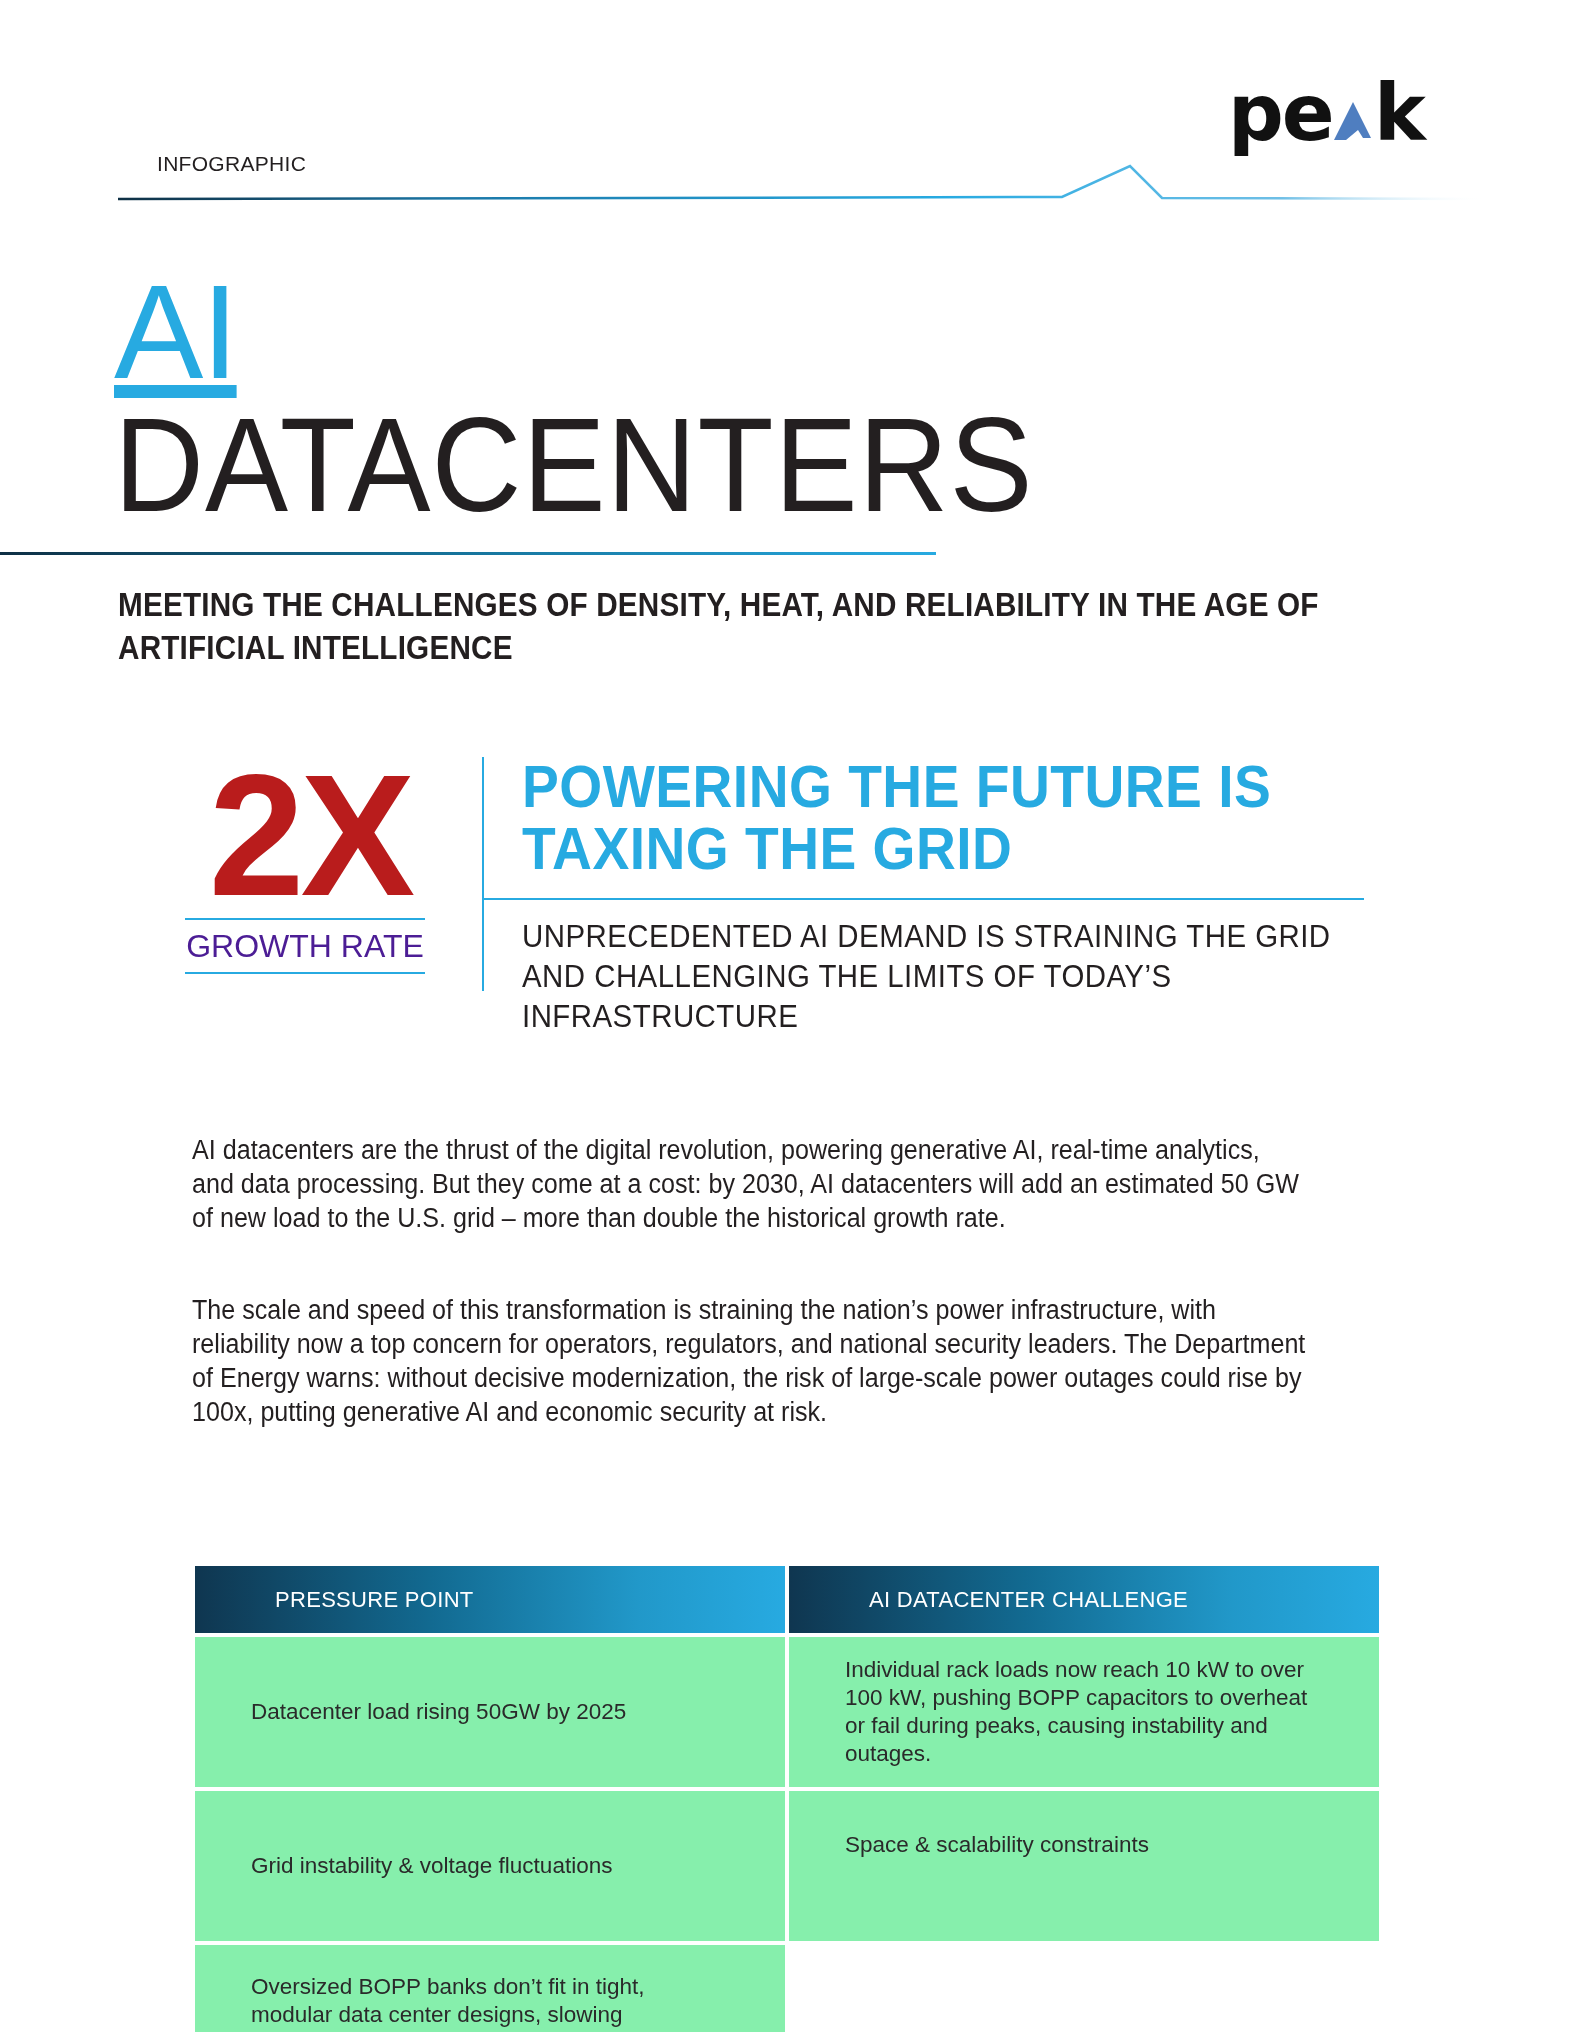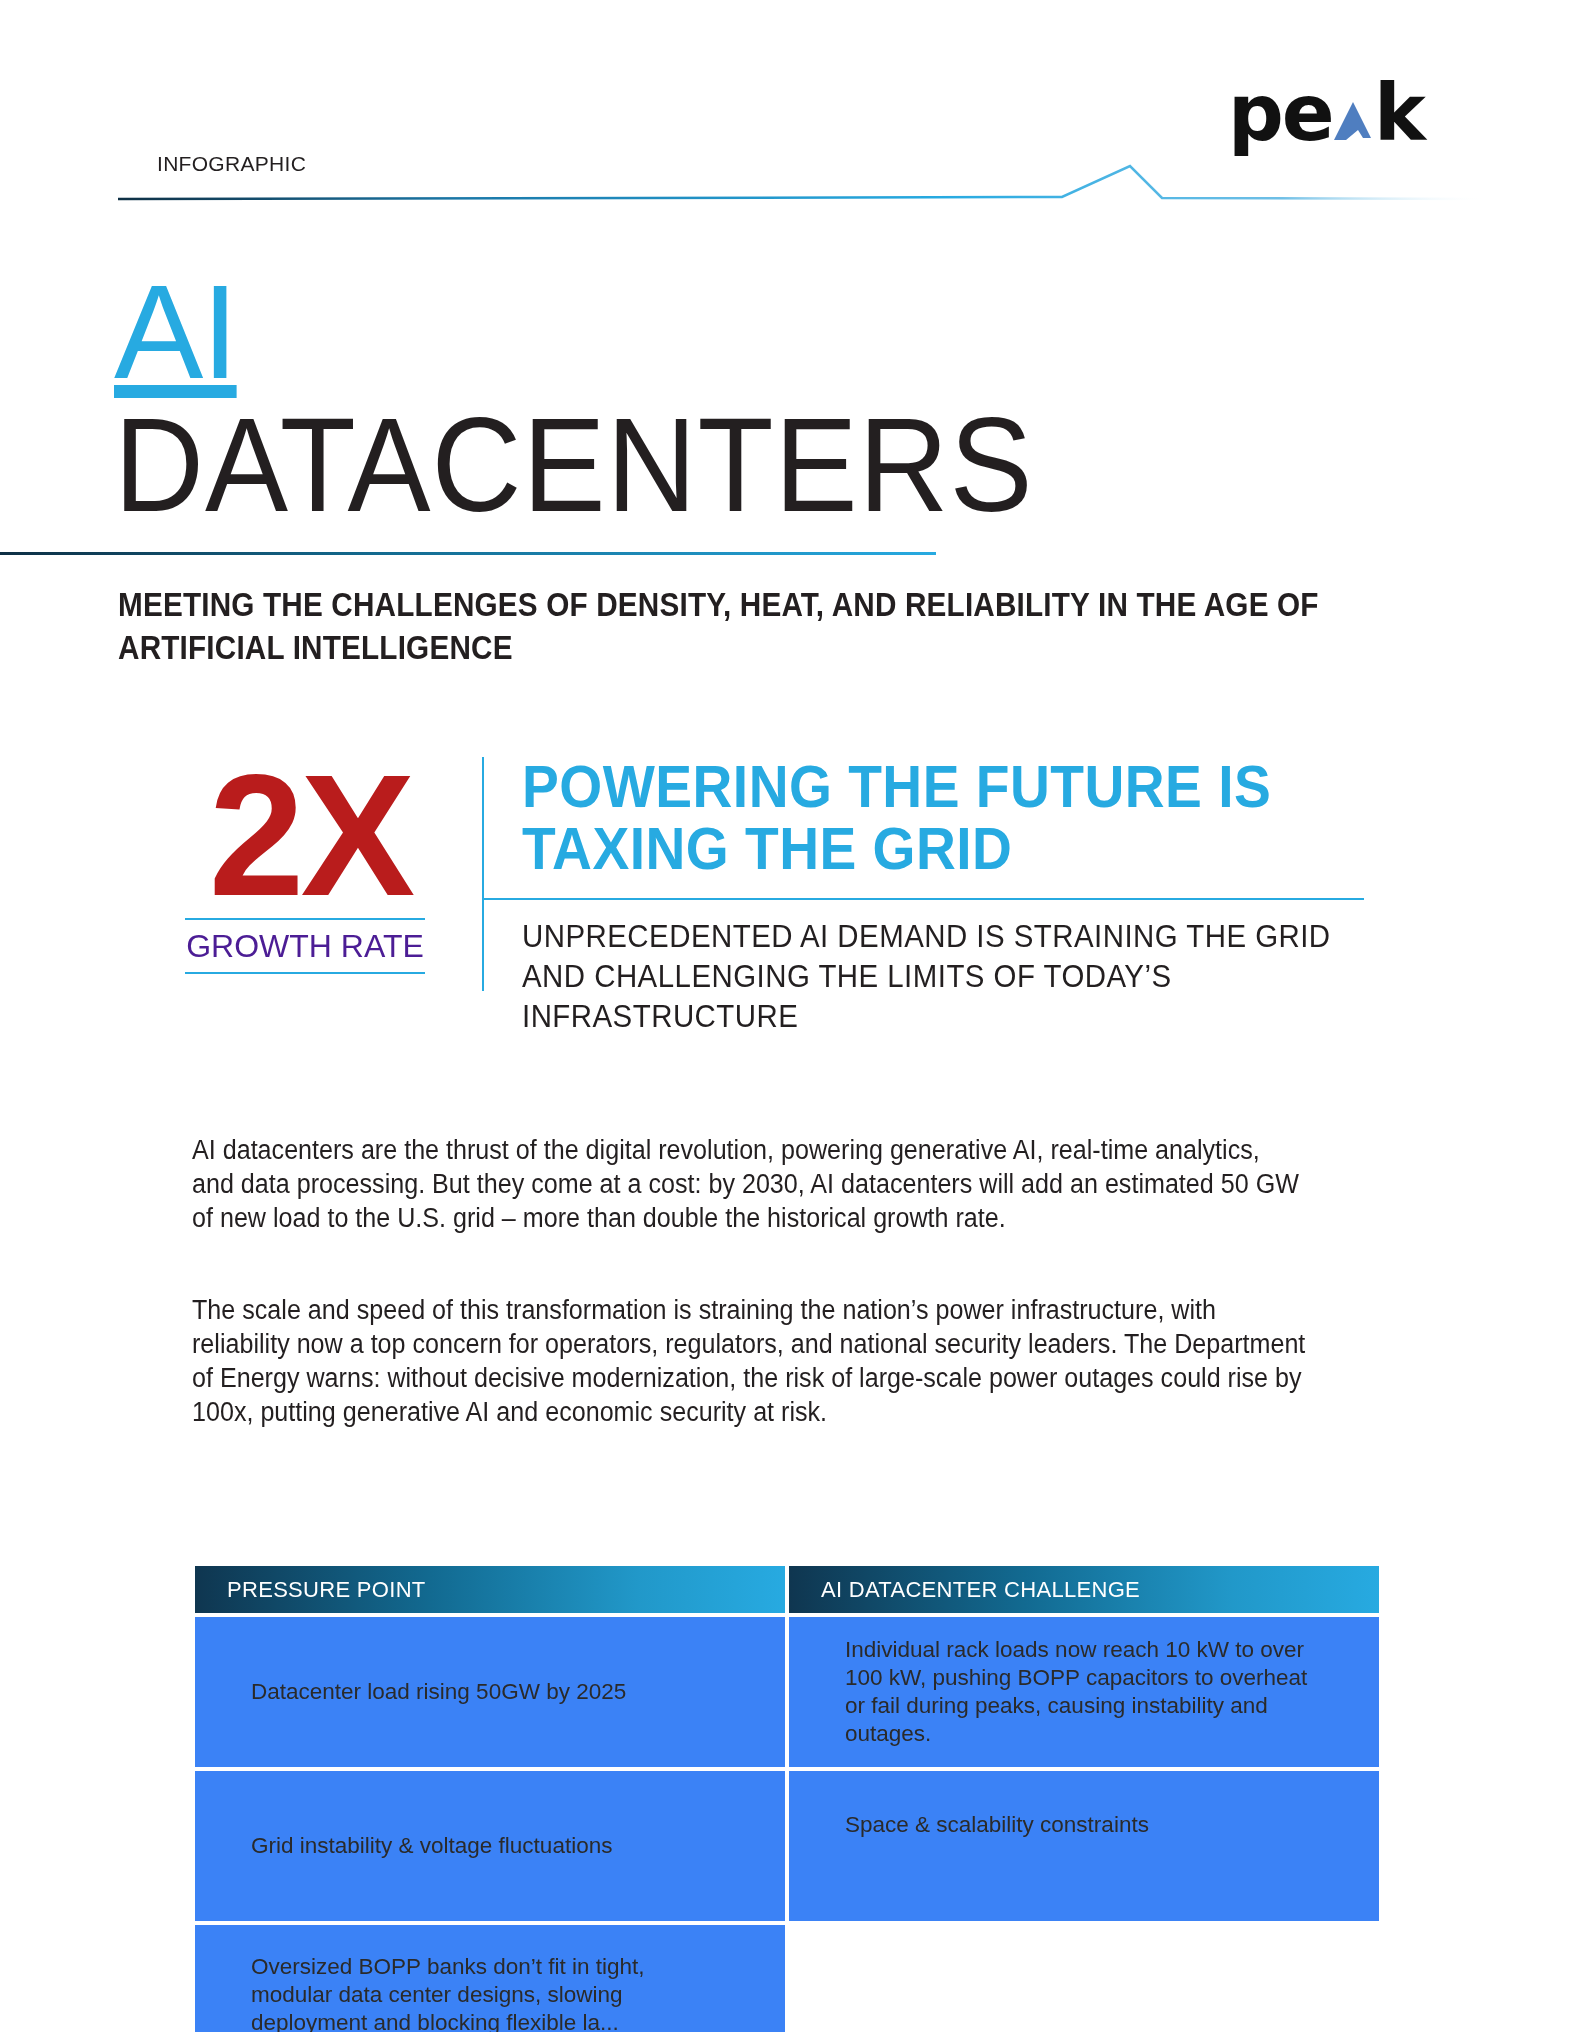--- a/index.html
+++ b/index.html
@@ -88,32 +88,32 @@
 
     
     .table {
       left: 195px; top: 1566px; width: 1184px;
       display: grid;
       grid-template-columns: 590px 590px;
       column-gap: 4px;
       row-gap: 4px;
     }
     .th {
-      height: 47px;
+      height: 67px;
       background: linear-gradient(90deg, #0f3650 0%, #126a91 40%, #2198c9 75%, #27aae1 100%);
       color: #ffffff;
       font-size: 22px;
       display: flex; align-items: center;
-      padding-left: 32px;
+      padding-left: 80px;
       box-sizing: border-box;
       letter-spacing: 0.3px;
     }
     .td {
       height: 150px;
-      background: #3b82f6;
+      background: #86efac;
       display: flex; align-items: center;
       padding-left: 56px; padding-right: 60px;
       box-sizing: border-box;
       font-size: 22.5px; line-height: 28px;
       color: #2a2a2a;
     }
     .td.challenge { padding-left: 56px; padding-right: 70px; }
   </style>
 </head>
 <body>

